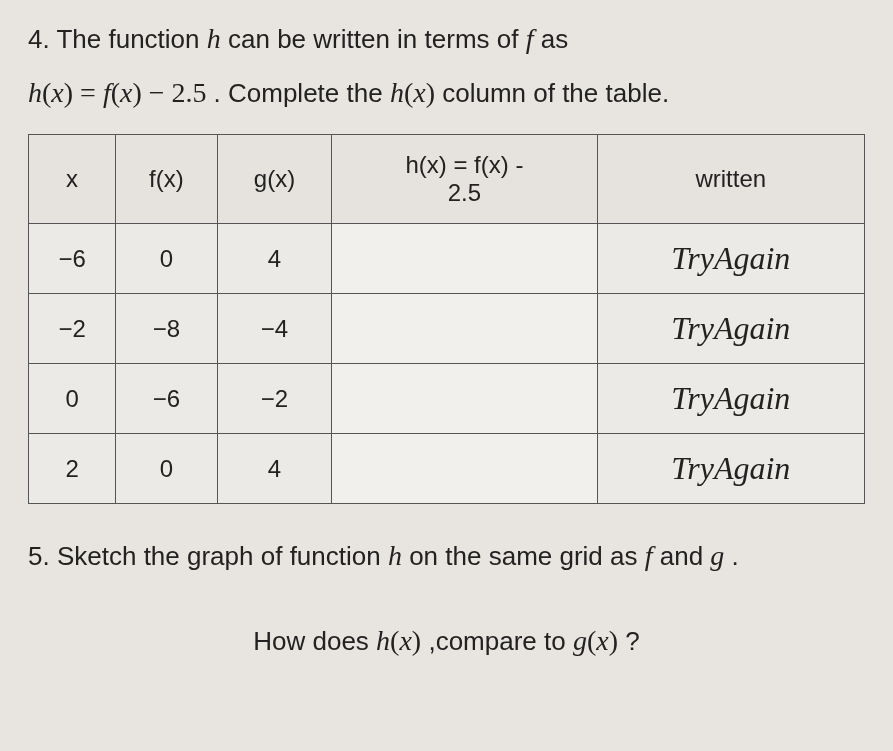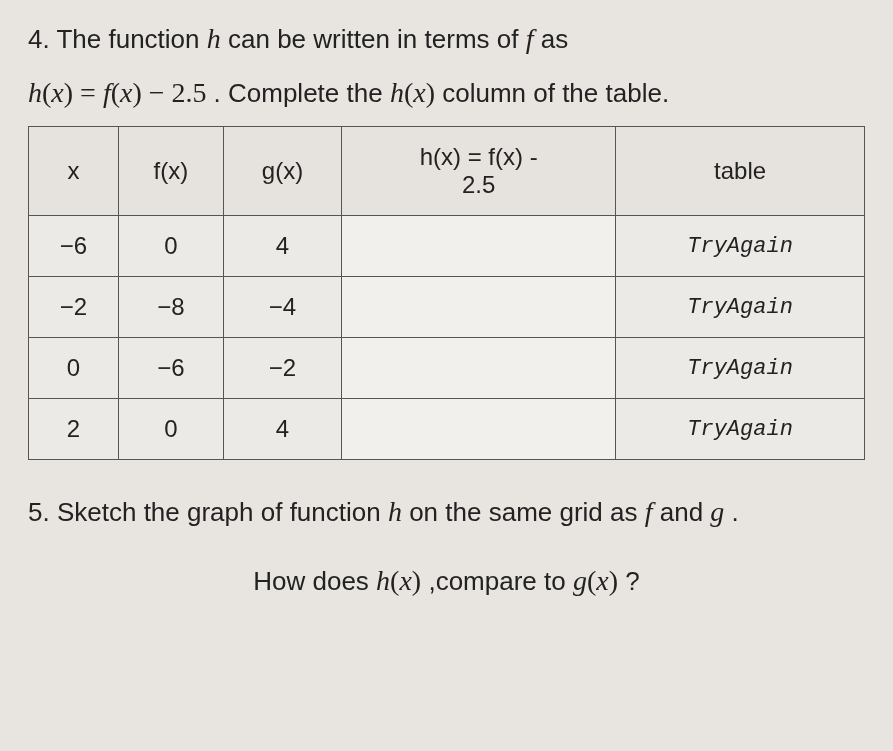--- a/index.html
+++ b/index.html
@@ -21,21 +21,21 @@
       margin-bottom: 12px;
     }
     .math-italic {
       font-family: 'Times New Roman', Times, serif;
       font-style: italic;
       font-size: 28px;
     }
     .equation-line {
       font-size: 26px;
       line-height: 1.5;
-      margin-bottom: 12px;
+      margin-bottom: 20px;
     }
     .eq-math {
       font-family: 'Times New Roman', Times, serif;
       font-size: 28px;
     }
     table {
       border-collapse: collapse;
       width: 100%;
       background: #eceae6;
       margin-bottom: 30px;
@@ -44,31 +44,31 @@
       border: 1px solid #555;
       text-align: center;
       padding: 16px 8px;
       font-size: 24px;
     }
     th {
       font-weight: normal;
       background: #e6e2dd;
     }
     .verify-cell {
-      font-family: Liberation Mono, monospace;
+      font-family: Liberation Serif, serif;
       font-style: italic;
-      font-size: 22px;
+      font-size: 32px;
     }
     .hx-input {
       background: #f2f0ec;
     }
     .q5 {
       font-size: 26px;
       line-height: 1.6;
-      margin-bottom: 24px;
+      margin-bottom: 40px;
     }
     .q5b {
       font-size: 26px;
       line-height: 1.6;
       text-align: center;
     }
   </style>
 </head>
 <body>
 
@@ -93,21 +93,21 @@
 <table>
   <thead>
     <tr>
       <th>x</th>
       <th>f(x)</th>
       <th>g(x)</th>
       <th>
         <div>h(x) = f(x) -</div>
         <div>2.5</div>
       </th>
-      <th>table</th>
+      <th>written</th>
     </tr>
   </thead>
   <tbody>
     <tr>
       <td>−6</td>
       <td>0</td>
       <td>4</td>
       <td class="hx-input"></td>
       <td class="verify-cell">TryAgain</td>
     </tr>

